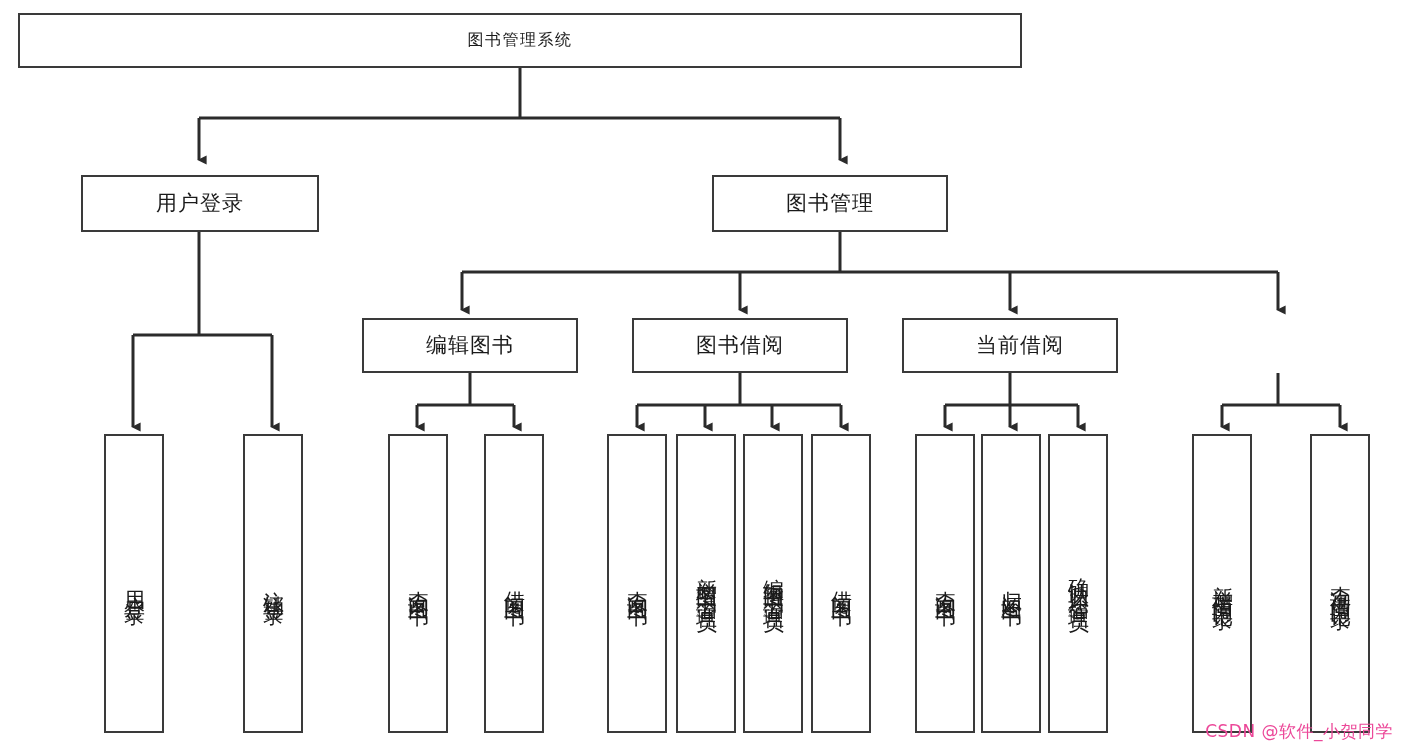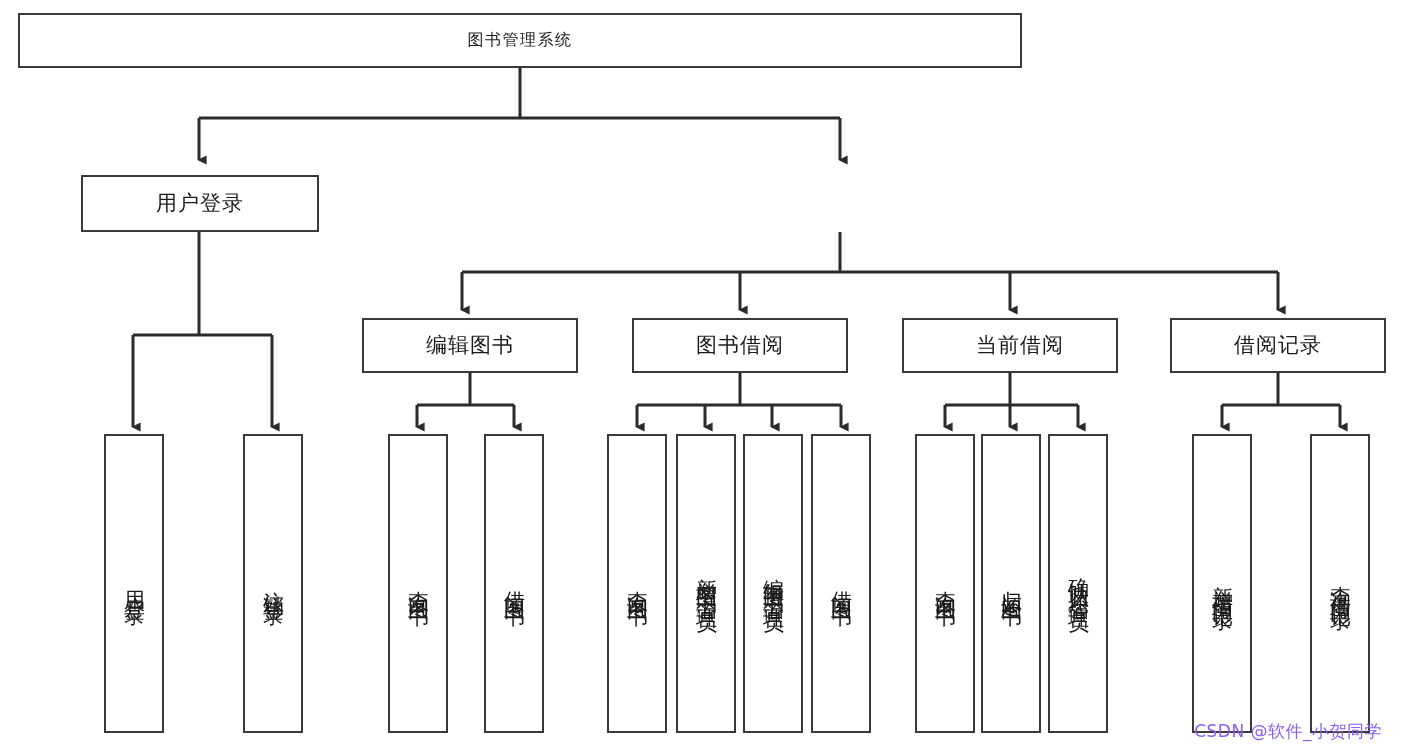--- a/index.html
+++ b/index.html
@@ -56,24 +56,24 @@
     writing-mode:vertical-rl;
     text-orientation:upright;
     font-size:21px;
     letter-spacing:5px;
     line-height:1;
     max-height:278px;
   }
   
   #watermark{
     position:absolute;
-    right:23px;
+    right:12px;
     bottom:4px;
     font-size:17px;
-    color:#8b5cf6;
+    color:#ec4899;
     letter-spacing:0.5px;
     white-space:nowrap;
     user-select:none;
   }
 </style>
 </head>
 <body>
 
 <div id="canvas">
 
@@ -128,36 +128,36 @@
   </svg>
 
   <div class="node root horiz" style="left:18px; top:13px; width:1004px; height:55px;">
     <span class="lbl">图书管理系统</span>
   </div>
 
   <div class="node horiz" style="left:81px; top:175px; width:238px; height:57px;">
     <span class="lbl">用户登录</span>
   </div>
 
+  <div class="node horiz" style="left:712px; top:175px; width:236px; height:57px;">
+    <span class="lbl">图书管理</span>
+  </div>
 
   <div class="node horiz" style="left:362px; top:318px; width:216px; height:55px;">
     <span class="lbl">编辑图书</span>
   </div>
 
   <div class="node horiz" style="left:632px; top:318px; width:216px; height:55px;">
     <span class="lbl">图书借阅</span>
   </div>
 
   <div class="node horiz" style="left:902px; top:318px; width:216px; height:55px;padding-left:20px;">
     <span class="lbl">当前借阅</span>
   </div>
 
-  <div class="node horiz" style="left:1170px; top:318px; width:216px; height:55px;">
-    <span class="lbl">借阅记录</span>
-  </div>
 
   <div class="node vert" style="left:104px; top:434px; width:60px; height:299px;">
     <span class="lbl">用户登录</span>
   </div>
   <div class="node vert" style="left:243px; top:434px; width:60px; height:299px;">
     <span class="lbl">注销登录</span>
   </div>
 
   <div class="node vert" style="left:388px; top:434px; width:60px; height:299px;">
     <span class="lbl">查询图书</span>

